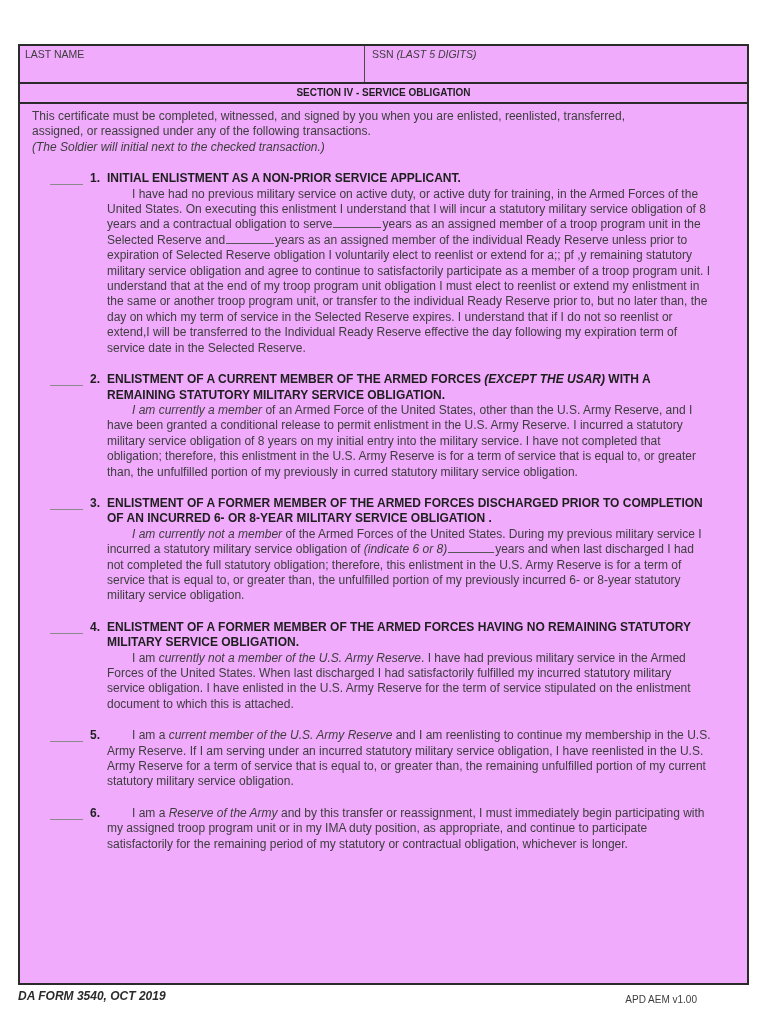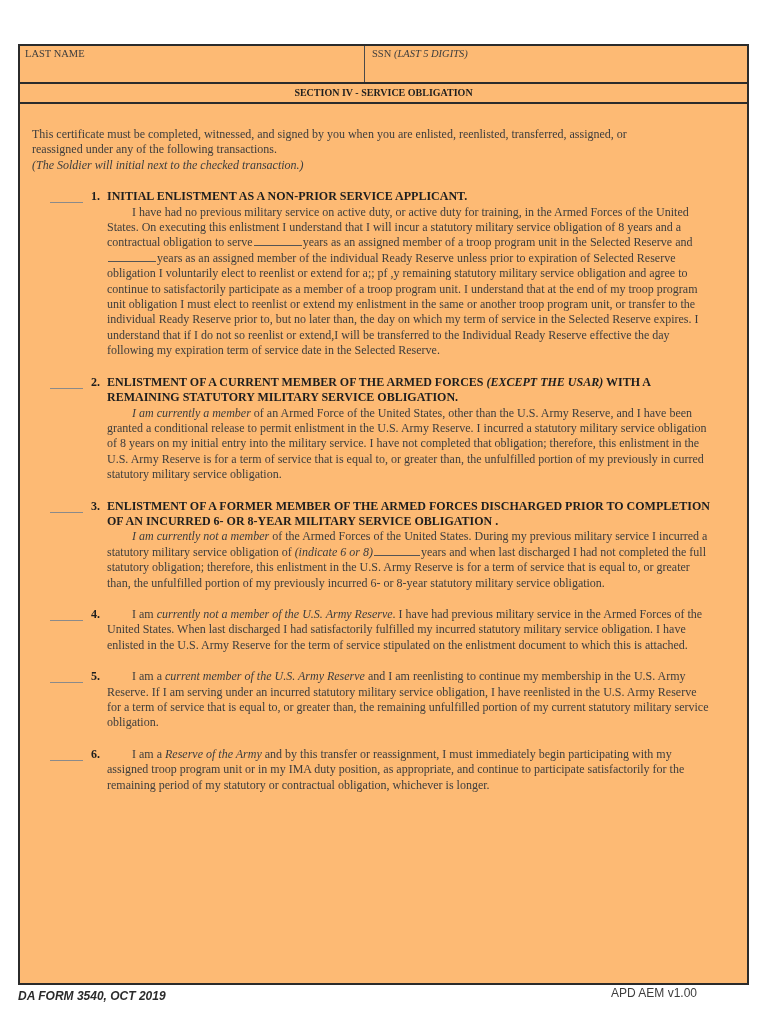--- a/index.html
+++ b/index.html
@@ -2,50 +2,50 @@
 <html><head>
 <meta charset="utf-8">
 <style>
   html, body { margin:0; padding:0; overflow:hidden; }
   body {
     width:768px; height:1011px; position:relative; background:#ffffff;
     font-family:"Liberation Sans", sans-serif; color:#3d3d3d;
   }
   .form-border {
     position:absolute; left:18px; top:44px; width:731px; height:941px;
-    border:2px solid #2b2b2b; box-sizing:border-box; background:#fdba74;font-family:Liberation Serif, serif;
+    border:2px solid #2b2b2b; box-sizing:border-box; background:#f0abfc;
   }
   .top-row { display:flex; height:36px; border-bottom:2px solid #2b2b2b; }
   .cell { box-sizing:border-box; padding:2px 5px; font-size:10.5px; color:#3d3d3d; }
   .cell-lastname { width:345px; border-right:1.3px solid #4a4a4a; }
   .cell-ssn { flex:1; padding-left:7px; }
   .ssn-paren { font-style:italic; }
   .section-bar {
     height:18px; border-bottom:2px solid #2b2b2b; text-align:center;
     font-weight:700; font-size:10px; color:#1e1e1e; line-height:17px;
   }
-  .content-area { padding:23px 12px 0 12px; font-size:12px; line-height:15.4px; }
+  .content-area { padding:5px 12px 0 12px; font-size:12px; line-height:15.4px; }
   .intro-text { max-width:625px; }
   .intro-note { font-style:italic; }
   .item { position:relative; margin-top:16px; padding-left:75px; padding-right:24px; }
   .init-blank {
     position:absolute; left:18px; top:13px; width:33px; height:0;
     border-bottom:1.5px solid #8a8a8a;
   }
   .num { position:absolute; left:0; top:0; width:68px; text-align:right; font-weight:700; color:#1e1e1e; }
   .heading { font-weight:700; color:#1e1e1e; }
   .para { text-indent:25px; }
   .it { font-style:italic; }
   .blank { display:inline-block; height:10px; border-bottom:1px solid #555; margin:0 1px; }
   .footer-left {
     position:absolute; left:18px; top:989px; font-weight:700; font-style:italic;
     font-size:12px; color:#2b2b2b;
   }
   .footer-right { position:absolute; right:71px; top:986px; text-align:right; color:#3d3d3d; }
-  .footer-apd { font-size:12px; }
+  .footer-apd { font-size:10px;margin-top:8px; }
   .footer-page { font-size:12px; margin-top:16px; }
 </style>
 </head>
 <body>
 
 <div class="form-border">
 
   <div class="top-row">
     <div class="cell cell-lastname">
       <span>LAST NAME</span>
@@ -78,20 +78,21 @@
         </div>
         <div class="item">
           <span class="init-blank"></span>
           <span class="num">3.</span>
           <div class="heading"><span>ENLISTMENT OF A FORMER MEMBER OF THE ARMED FORCES DISCHARGED PRIOR TO COMPLETION OF AN INCURRED 6- OR 8-YEAR MILITARY SERVICE OBLIGATION .</span></div>
           <div class="para"><span class="it">I am currently not a member</span><span> of the Armed Forces of the United States.  During my previous military service I incurred a statutory military service obligation of </span><span class="it">(indicate 6 or 8)</span><span class="blank" style="width: 46px;"></span><span>years and when last discharged I had not completed the full statutory obligation; therefore, this enlistment in the U.S. Army Reserve is for a term of service that is equal to, or greater than, the unfulfilled portion of my previously incurred 6- or 8-year statutory military service obligation.</span></div>
         </div>
         <div class="item">
           <span class="init-blank"></span>
           <span class="num">4.</span>
+          <div class="heading"><span>ENLISTMENT OF A FORMER MEMBER OF THE ARMED FORCES HAVING NO REMAINING STATUTORY MILITARY SERVICE OBLIGATION.</span></div>
           <div class="para"><span>I am </span><span class="it">currently not a member of the U.S. Army Reserve</span><span>.  I have had previous military service in the Armed Forces of the United States.  When last discharged I had satisfactorily fulfilled my incurred statutory military service obligation.  I have enlisted in the U.S. Army Reserve for the term of service stipulated on the enlistment document to which this is attached.</span></div>
         </div>
         <div class="item">
           <span class="init-blank"></span>
           <span class="num">5.</span>
           <div class="para"><span>I am a </span><span class="it">current member of the U.S. Army Reserve</span><span> and I am reenlisting to continue my membership in the U.S. Army Reserve. If I am serving under an incurred statutory military service obligation, I have reenlisted in the U.S. Army Reserve for a term of service that is equal to, or greater than, the remaining unfulfilled portion of my current statutory military service obligation.</span></div>
         </div>
         <div class="item">
           <span class="init-blank"></span>
           <span class="num">6.</span>

